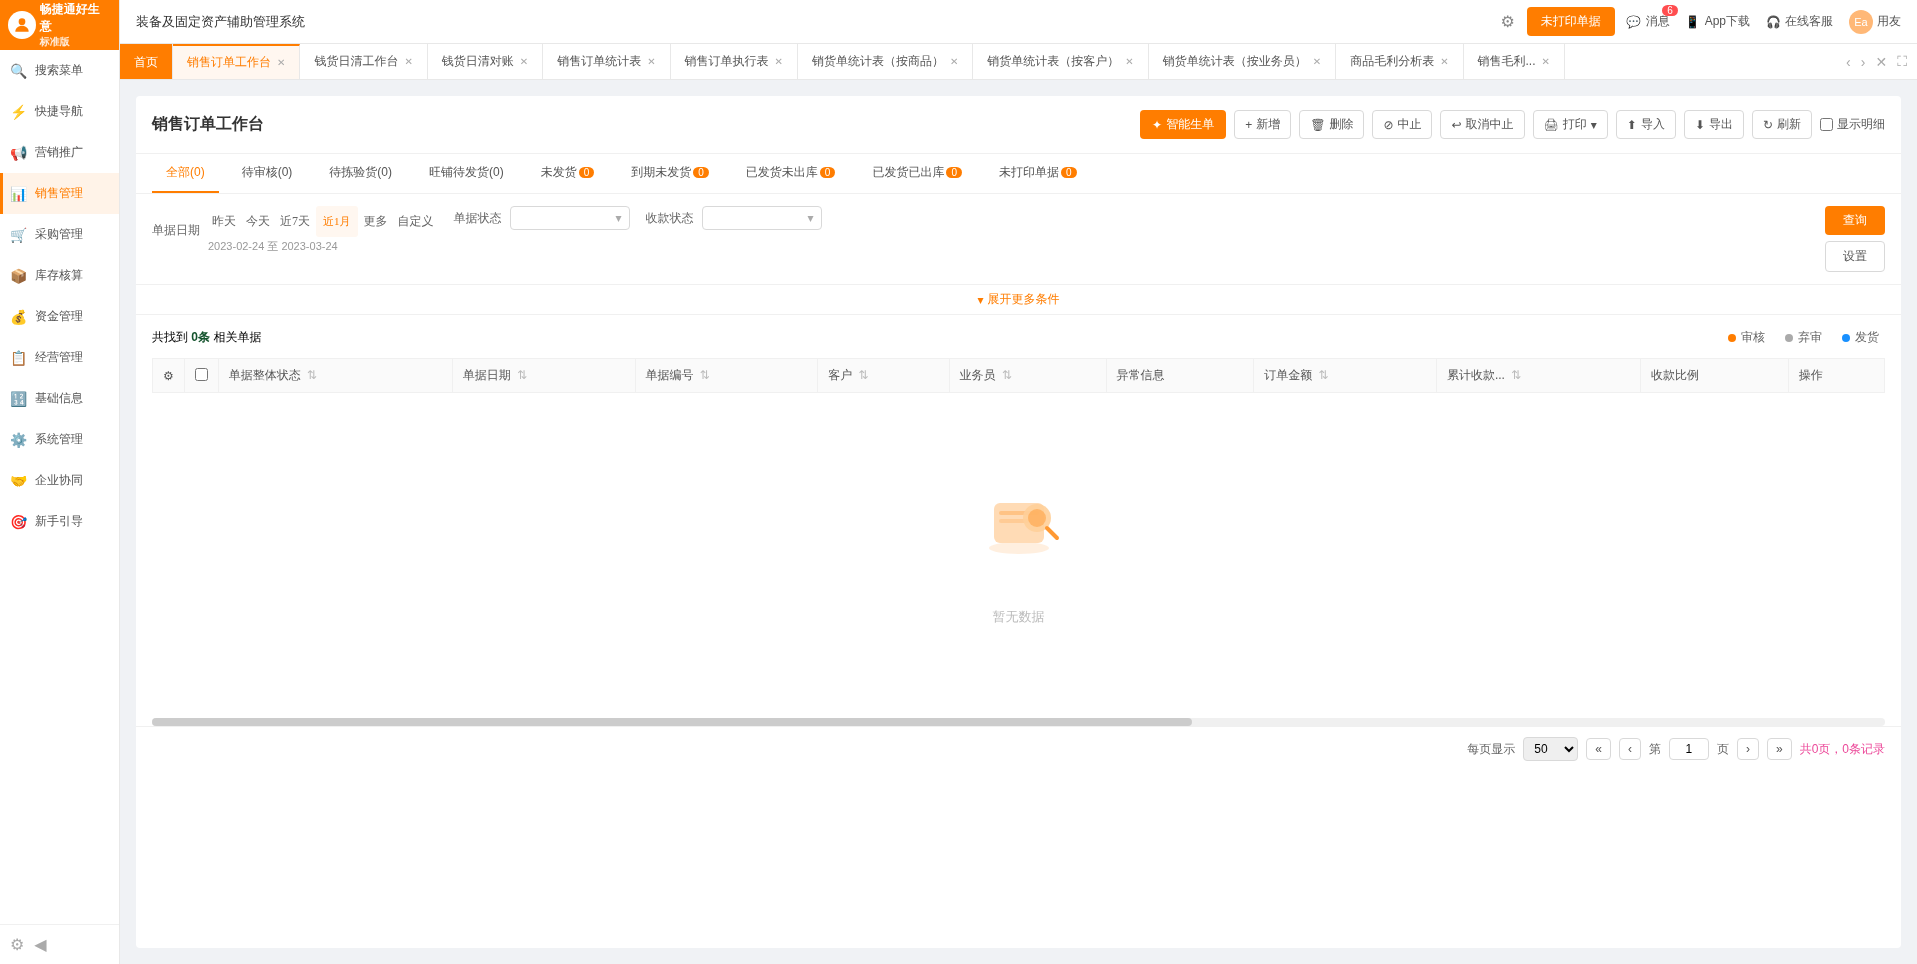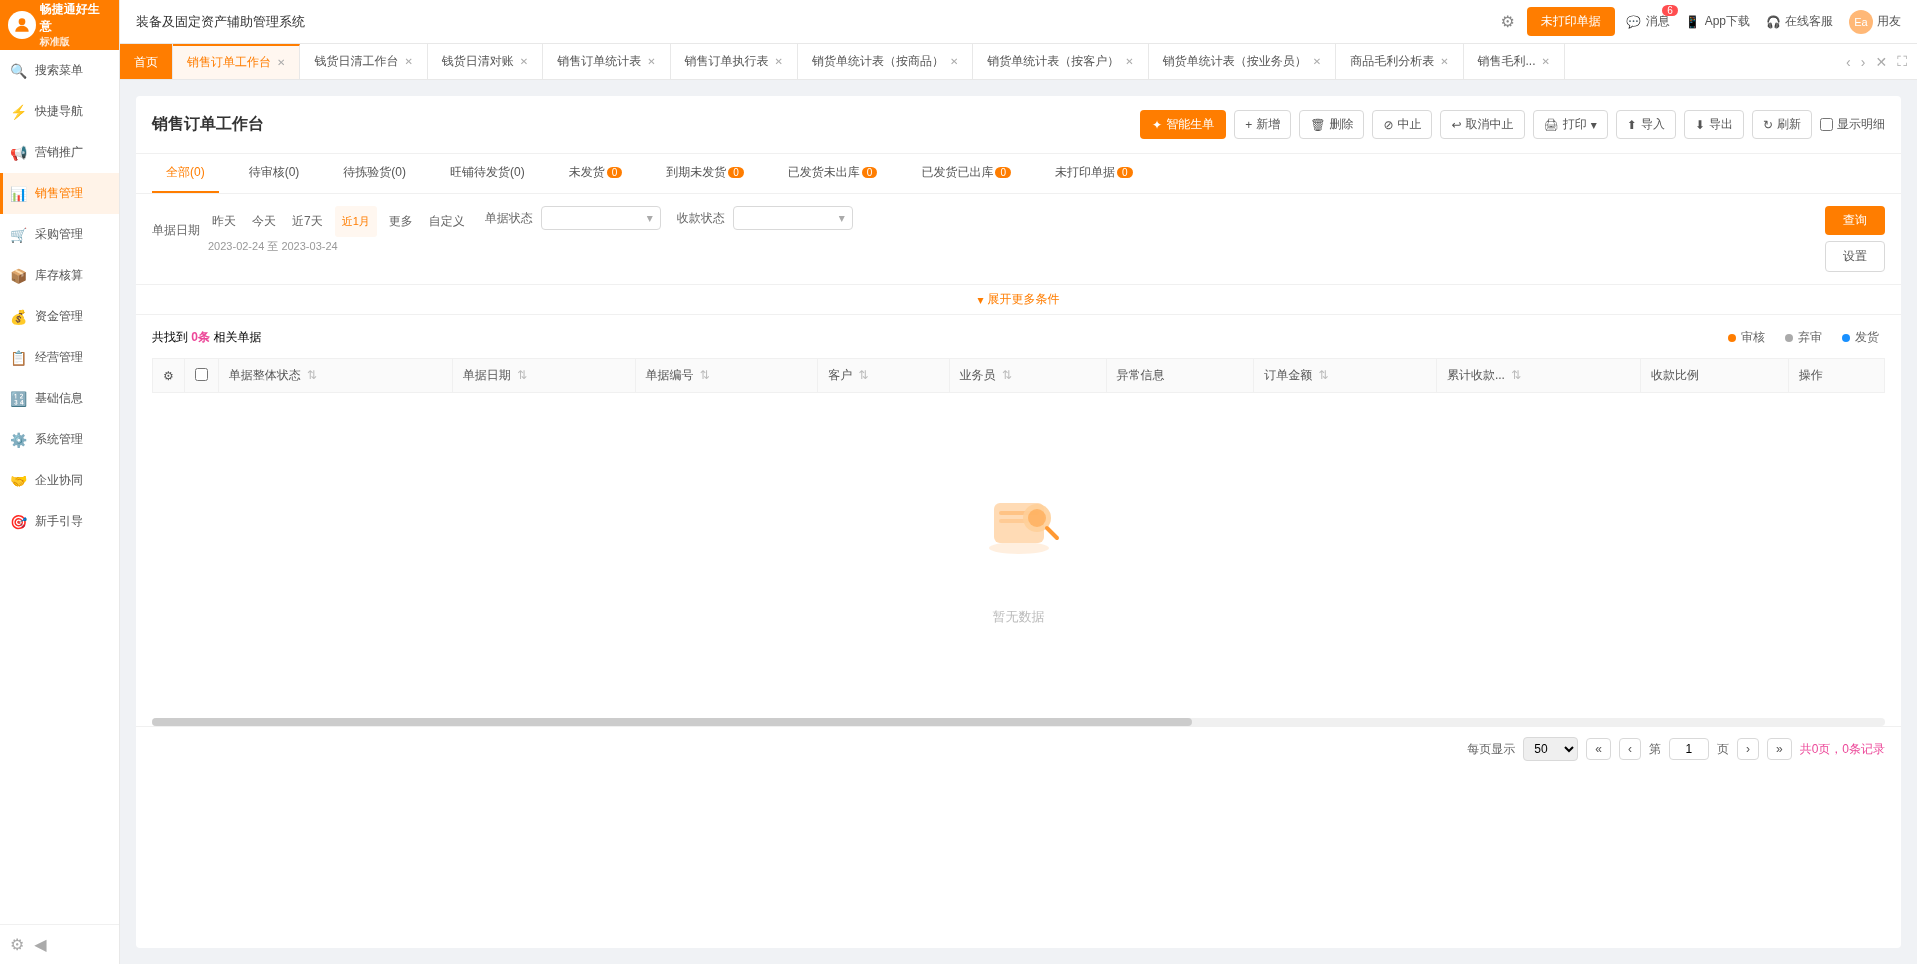--- a/index.html
+++ b/index.html
@@ -45,45 +45,45 @@
     .page-container { background: #fff; border-radius: 4px; min-height: 100%; }
 
     
     .page-header { padding: 14px 16px; border-bottom: 1px solid #f0f0f0; display: flex; align-items: center; justify-content: space-between; }
     .page-title { font-size: 16px; font-weight: bold; color: #333; }
     .page-header-actions { display: flex; align-items: center; gap: 8px; }
     .btn-ai { background: #ff7d00; color: #fff; border: none; border-radius: 4px; padding: 6px 12px; cursor: pointer; font-size: 12px; display: flex; align-items: center; gap: 4px; }
     .btn-default { background: #fff; color: #555; border: 1px solid #d9d9d9; border-radius: 4px; padding: 5px 10px; cursor: pointer; font-size: 12px; display: flex; align-items: center; gap: 4px; }
 
     
-    .sub-tabs { padding: 0 16px; border-bottom: 1px solid #f0f0f0; display: flex; align-items: center; gap: 16px; }
+    .sub-tabs { padding: 0 16px; border-bottom: 1px solid #f0f0f0; display: flex; align-items: center; gap: 9px; }
     .sub-tab { padding: 10px 14px; cursor: pointer; color: #555; font-size: 12px; border-bottom: 2px solid transparent; white-space: nowrap; }
     .sub-tab.active { color: #ff7d00; border-bottom-color: #ff7d00; }
     .sub-tab-badge-orange { background: #ff7d00; color: #fff; border-radius: 10px; padding: 0 5px; font-size: 10px; margin-left: 2px; }
 
     
     .filter-area { padding: 12px 16px; border-bottom: 1px solid #f0f0f0; display: flex; align-items: flex-start; gap: 16px; flex-wrap: wrap; }
     .filter-item { display: flex; align-items: center; gap: 8px; }
     .filter-label { color: #666; font-size: 12px; white-space: nowrap; }
-    .filter-date-shortcuts { display: flex; gap: 8px; align-items: center; flex-wrap: wrap; }
+    .filter-date-shortcuts { display: flex; gap: 2px; align-items: center; flex-wrap: wrap; font-family: Liberation Serif, serif; }
     .filter-shortcut { color: #666; cursor: pointer; font-size: 12px; padding: 2px 4px; }
     .filter-shortcut.active { color: #ff7d00; background: #fff7f0; border-radius: 3px; }
     .filter-date-range { color: #999; font-size: 11px; margin-top: 2px; }
     .filter-select { border: 1px solid #d9d9d9; border-radius: 4px; padding: 4px 24px 4px 8px; color: #555; font-size: 12px; cursor: pointer; background: #fff; min-width: 120px; appearance: none; position: relative; }
     .filter-select-wrap { position: relative; }
     .filter-select-wrap::after { content: '▾'; position: absolute; right: 8px; top: 50%; transform: translateY(-50%); color: #aaa; pointer-events: none; }
     .filter-expand { color: #ff7d00; cursor: pointer; font-size: 12px; display: flex; align-items: center; gap: 4px; }
     .filter-expand-row { display: flex; justify-content: center; padding: 6px; border-bottom: 1px solid #f0f0f0; }
     .btn-query { background: #ff7d00; color: #fff; border: none; border-radius: 4px; padding: 6px 18px; cursor: pointer; font-size: 12px; }
     .btn-settings-query { background: #fff; color: #555; border: 1px solid #d9d9d9; border-radius: 4px; padding: 6px 12px; cursor: pointer; font-size: 12px; }
 
     
     .table-area { padding: 12px 16px; }
     .table-toolbar { display: flex; align-items: center; justify-content: space-between; margin-bottom: 10px; }
-    .table-count-highlight { color: #ec4899; font-weight: bold; }
+    .table-count-highlight { color: #14532d; font-weight: bold; }
     .table-actions { display: flex; gap: 8px; }
     .table-action-btn { color: #666; cursor: pointer; font-size: 12px; display: flex; align-items: center; gap: 3px; padding: 2px 6px; border-radius: 3px; }
     .table-action-dot { width: 8px; height: 8px; border-radius: 50%; display: inline-block; margin-right: 2px; }
     .dot-orange { background: #ff7d00; }
     .dot-gray { background: #aaa; }
     .dot-blue { background: #1890ff; }
 
     
     .data-table { width: 100%; border-collapse: collapse; font-size: 12px; }
     .data-table th { background: #fafafa; border: 1px solid #f0f0f0; padding: 8px 10px; color: #555; font-weight: normal; text-align: left; white-space: nowrap; }

